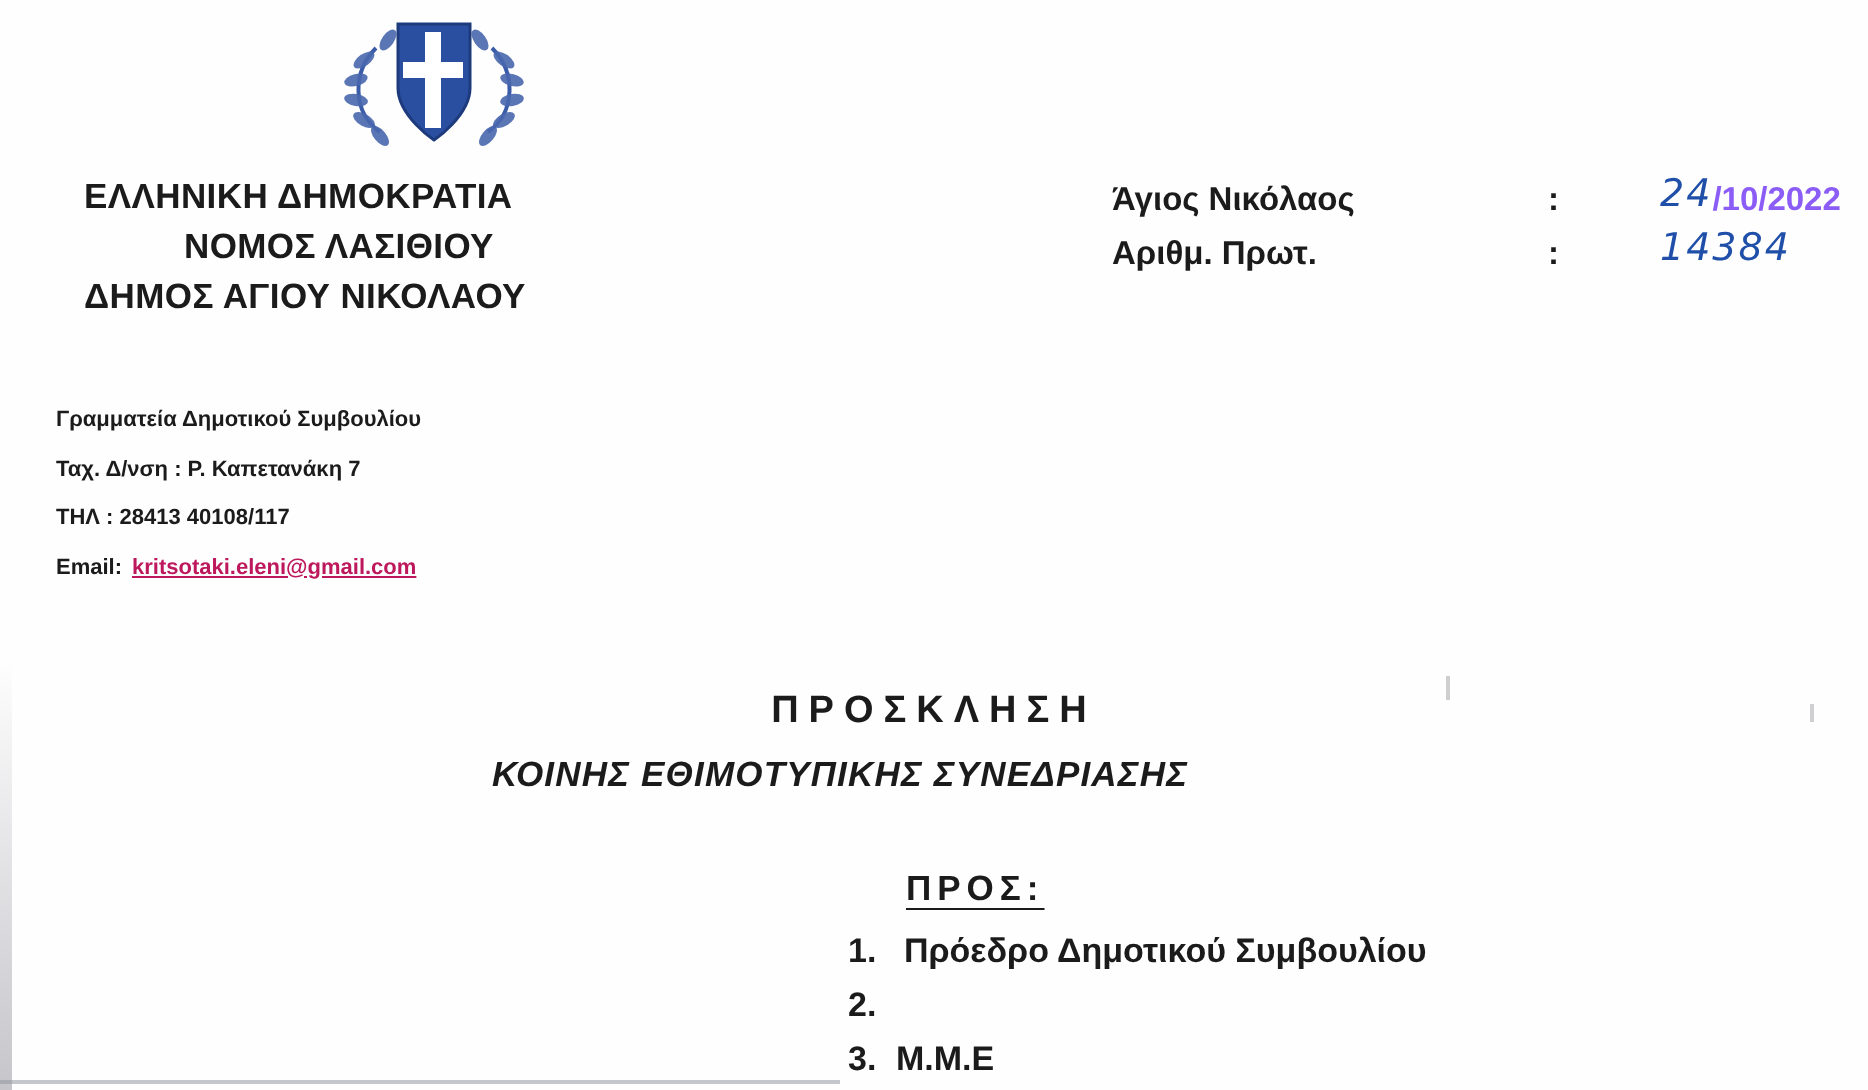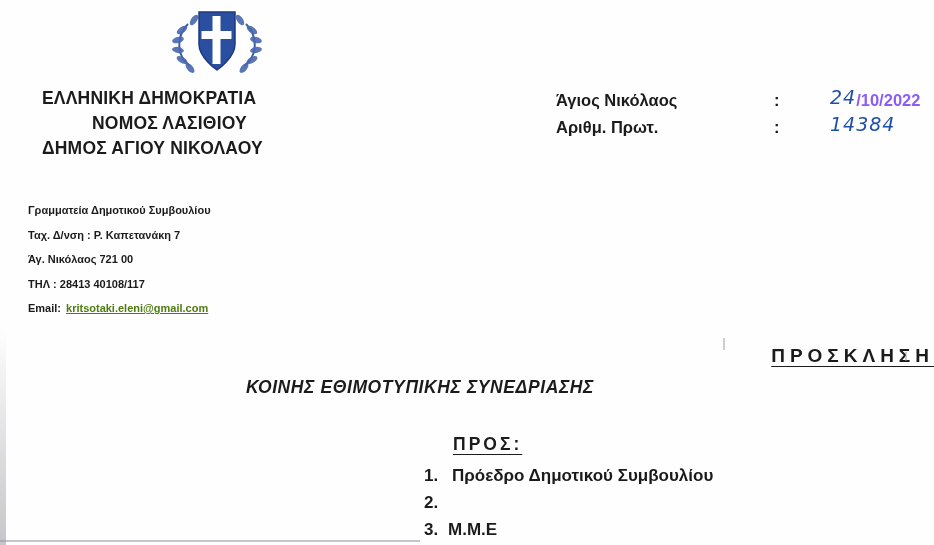--- a/index.html
+++ b/index.html
@@ -99,35 +99,34 @@
   .contact {
     position: absolute;
     left: 28px;
     top: 198px;
     font-size: 11px;
     font-weight: bold;
     line-height: 24.5px;
   }
   .contact .email-row { display: flex; align-items: flex-end; }
   .contact .email-link {
-    color: #4d7c0f;
+    color: #be185d;
     margin-left: 5px;
   }
 
   
   .title-main {
     position: absolute;
     left: 0;
     top: 345px;
     width: 934px;
-    text-align: right;
+    text-align: center;
     font-weight: bold;
     font-size: 19px;
     letter-spacing: 2px;
-    text-decoration: underline;
     text-underline-offset: 4px;
   }
   .title-main span { letter-spacing: 5px; }
   .title-sub {
     position: absolute;
     left: 0;
     top: 377px;
     width: 840px;
     text-align: center;
     font-weight: bold;
@@ -211,21 +210,20 @@
     <div class="hr-row">
       <div class="hr-label">Αριθμ. Πρωτ.</div>
       <div class="hr-colon">:</div>
       <div class="hr-hand num">14384</div>
     </div>
   </div>
 
   <div class="contact">
     <div>Γραμματεία Δημοτικού Συμβουλίου</div>
     <div>Ταχ. Δ/νση : Ρ. Καπετανάκη 7</div>
-    <div>Άγ. Νικόλαος 721 00</div>
     <div>ΤΗΛ : 28413 40108/117</div>
     <div class="email-row">
       <span>Email:</span>
       <a class="email-link" href="#">kritsotaki.eleni@gmail.com</a>
     </div>
   </div>
 
   <div class="title-main">
     <span>ΠΡΟΣΚΛΗΣΗ</span>
   </div>

